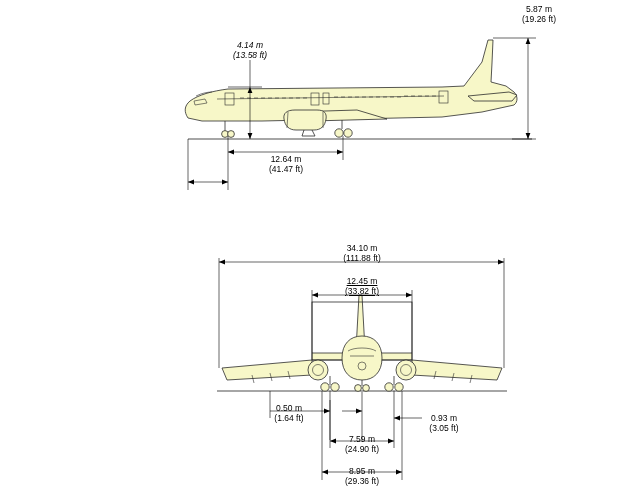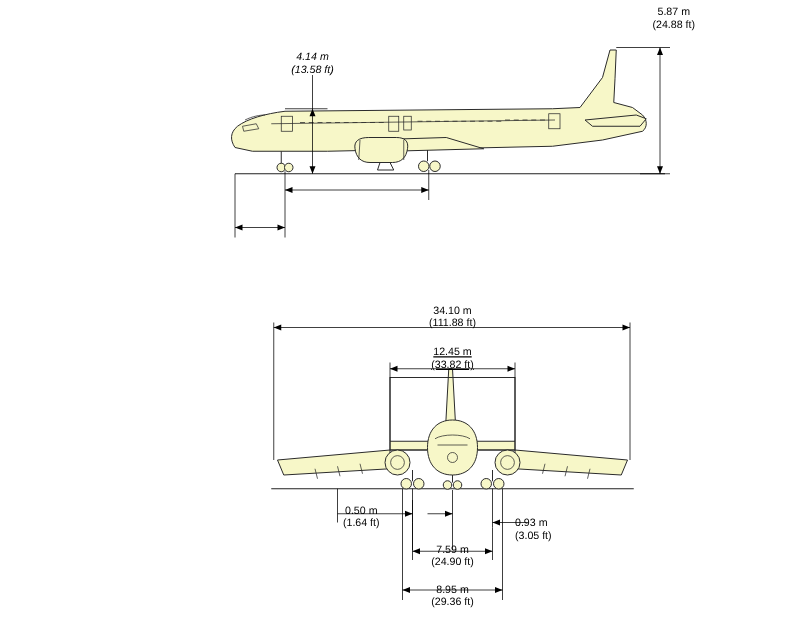--- a/index.html
+++ b/index.html
@@ -141,28 +141,32 @@
 
     <line class="ext" x1="176" y1="139" x2="176" y2="190"></line>
     <line class="ext" x1="216" y1="160" x2="216" y2="190"></line>
     <line class="dimline" x1="176" y1="182" x2="216" y2="182"></line>
     <path d="M176,182 l6,-2.4 v4.8 Z" fill="#000"></path>
     <path d="M216,182 l-6,-2.4 v4.8 Z" fill="#000"></path>
   </svg>
 
   <div class="dim" style="left:492px; top:4px; width:70px;">
     <span>5.87 m</span>
-    <span class="l2">(24.88 ft)</span>
+    <span class="l2">(19.26 ft)</span>
   </div>
 
   <div class="dim" style="left:203px; top:40px; width:70px;font-style:italic;">
     <span>4.14 m</span>
     <span class="l2">(13.58 ft)</span>
   </div>
 
+  <div class="dim" style="left:238px; top:154px; width:72px;">
+    <span>12.64 m</span>
+    <span class="l2">(41.47 ft)</span>
+  </div>
 
 
   <svg width="644" height="260" viewBox="0 0 644 260" style="position:absolute; left:0; top:240px;">
 
     <path class="ac-fill" d="M210,128 L300,120 L300,135 L215,140 Z"></path>
     <path class="ac-fill" d="M490,128 L400,120 L400,135 L485,140 Z"></path>
 
     <path class="ac-fill" d="M347,55 L350,55 L353,110 L344,110 Z"></path>
 
     <path class="ac-fill" d="M300,113 L400,113 L400,120 L300,120 Z"></path>
@@ -251,21 +255,21 @@
   <div class="dim" style="left:314px; top:276px; width:72px;text-decoration:underline;">
     <span>12.45 m</span>
     <span class="l2">(33.82 ft)</span>
   </div>
 
   <div class="dim" style="left:245px; top:403px; width:64px;">
     <span>0.50 m</span>
     <span class="l2">(1.64 ft)</span>
   </div>
 
-  <div class="dim" style="left:400px; top:413px; width:64px; text-align:left;">
+  <div class="dim" style="left:400px; top:413px; width:64px; text-align:center;">
     <span>0.93 m</span>
     <span class="l2">(3.05 ft)</span>
   </div>
 
   <div class="dim" style="left:318px; top:434px; width:64px;">
     <span>7.59 m</span>
     <span class="l2">(24.90 ft)</span>
   </div>
 
   <div class="dim" style="left:318px; top:466px; width:64px;">

